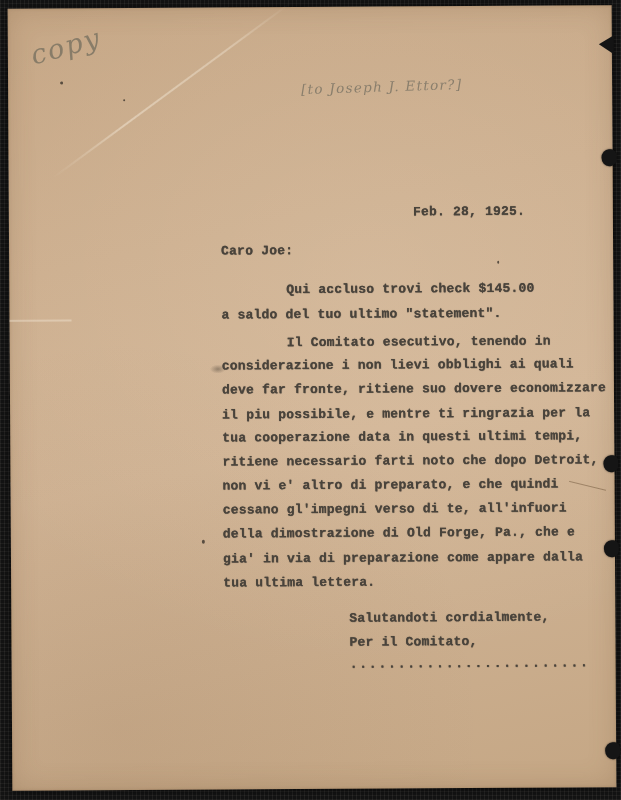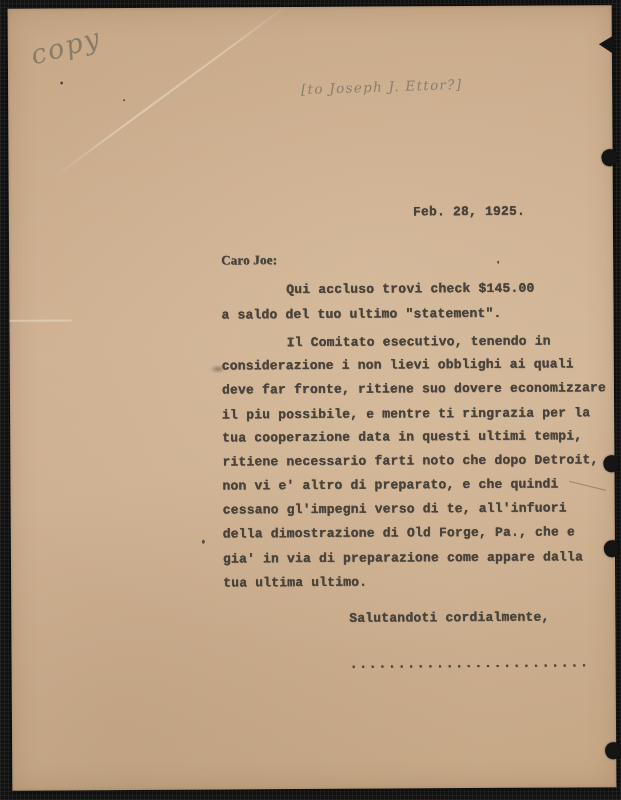--- a/index.html
+++ b/index.html
@@ -30,21 +30,21 @@
   }
   
   .tl{
     position:absolute;
     font-family:"Liberation Mono","DejaVu Sans Mono",monospace;
     font-size:13px;font-weight:bold;letter-spacing:0.2px;
     color:#49433b;white-space:pre;
     text-shadow:0 0 0.7px rgba(73,67,59,0.85), 0.4px 0.4px 0 rgba(73,67,59,0.35);
   }
   .date      {left:392px;top:198px;margin-left:12px;}
-  .salutation{left:212px;top:245px;font-family:Liberation Serif, serif;}
+  .salutation{left:212px;top:236px;}
   .b0 {left:277px;top:275px;}
   .b1 {left:212px;top:300px;}
   .b2 {left:277px;top:328px;}
   .b3 {left:212px;top:351px;}
   .b4 {left:212px;top:375px;}
   .b5 {left:212px;top:400px;}
   .b6 {left:212px;top:423px;}
   .b7 {left:212px;top:447px;}
   .b8 {left:212px;top:471px;}
   .b9 {left:212px;top:495px;}
@@ -136,19 +136,20 @@
     <div class="tl b2">Il Comitato esecutivo, tenendo in</div>
     <div class="tl b3">considerazione i non lievi obblighi ai quali</div>
     <div class="tl b4">deve far fronte, ritiene suo dovere economizzare</div>
     <div class="tl b5">il piu possibile, e mentre ti ringrazia per la</div>
     <div class="tl b6">tua cooperazione data in questi ultimi tempi,</div>
     <div class="tl b7">ritiene necessario farti noto che dopo Detroit,</div>
     <div class="tl b8">non vi e' altro di preparato, e che quindi</div>
     <div class="tl b9">cessano gl'impegni verso di te, all'infuori</div>
     <div class="tl b10">della dimostrazione di Old Forge, Pa., che e</div>
     <div class="tl b11">gia' in via di preparazione come appare dalla</div>
-    <div class="tl b12">tua ultima ultimo.</div>
+    <div class="tl b12">tua ultima lettera.</div>
 
     <div class="tl c0">Salutandoti cordialmente,</div>
+    <div class="tl c1">Per il Comitato,</div>
     <div class="tl dots">.........................</div>
 
   </div>
 </div>
 
 </body></html>

